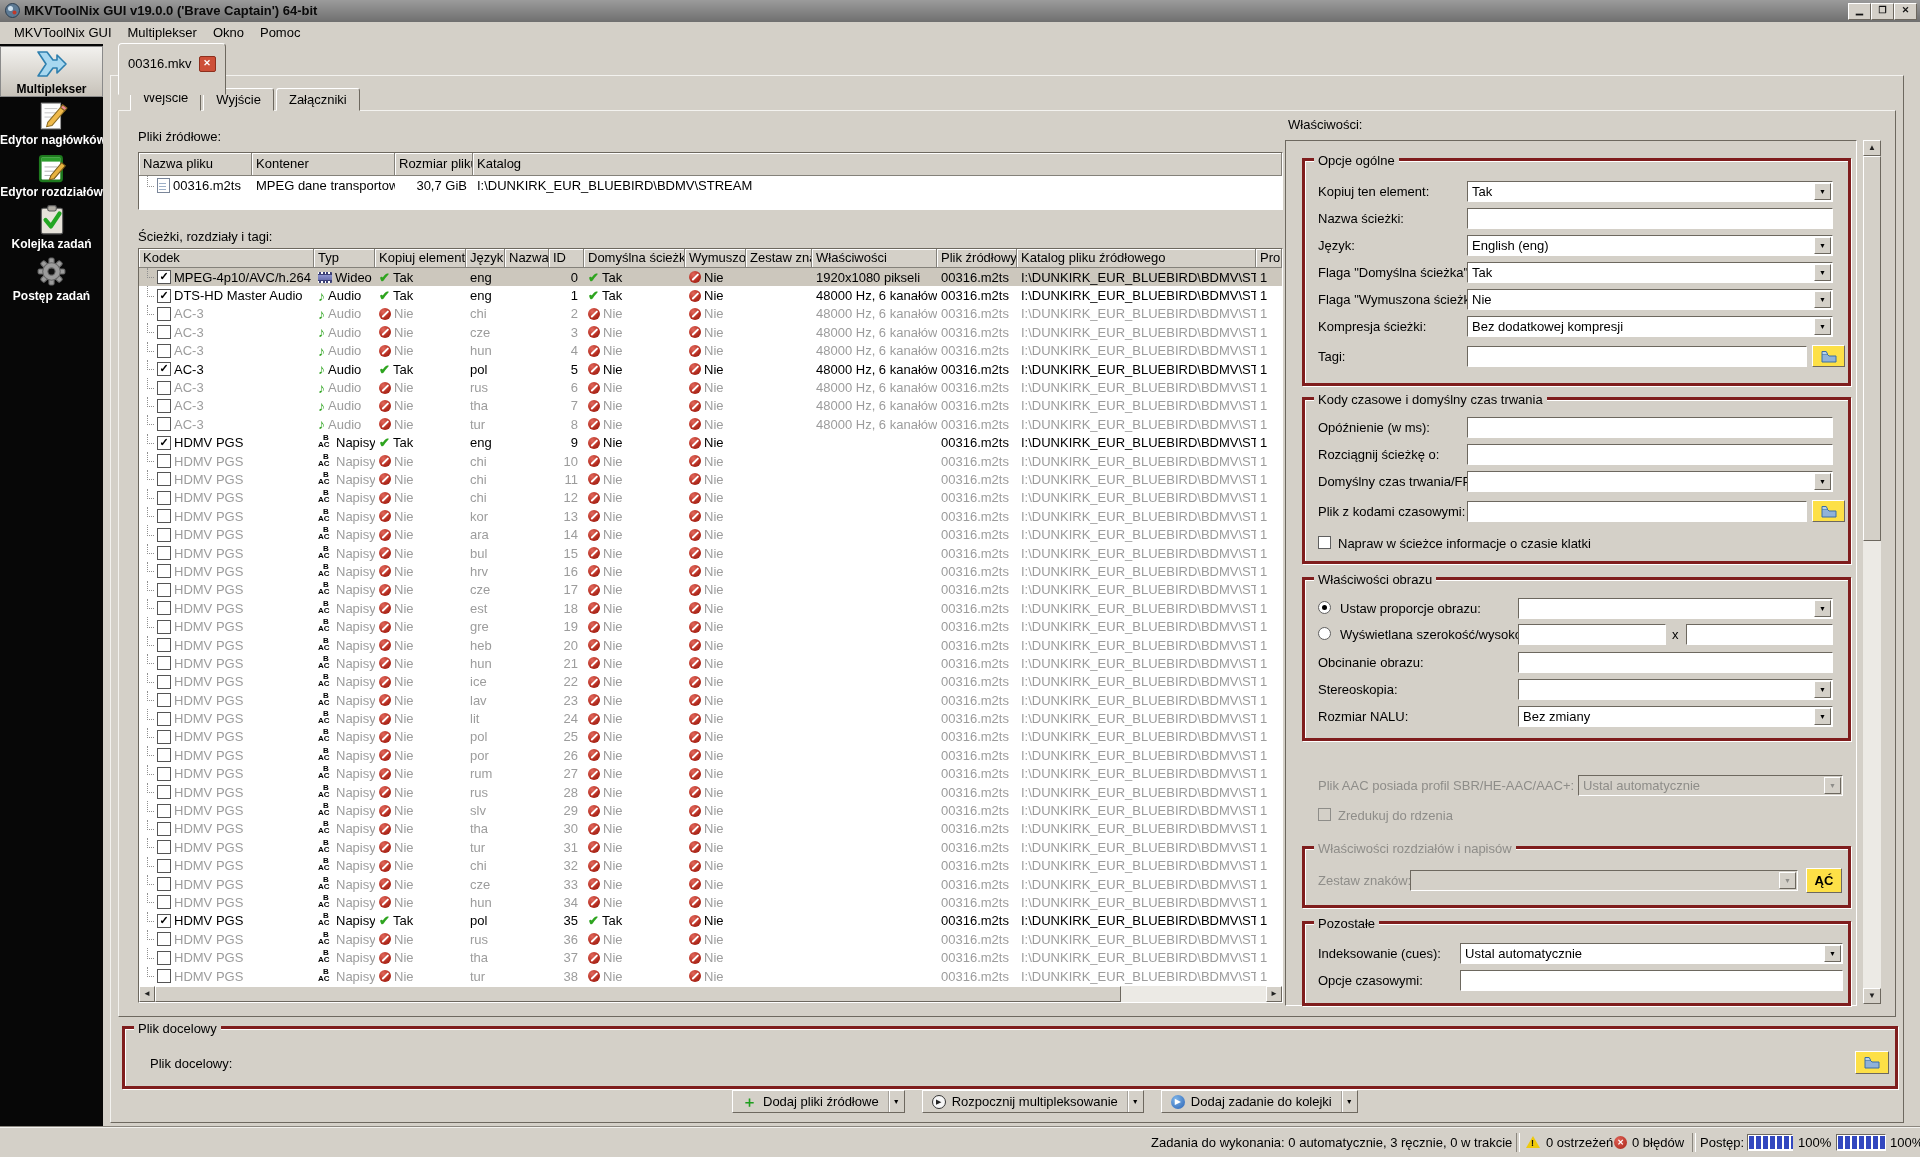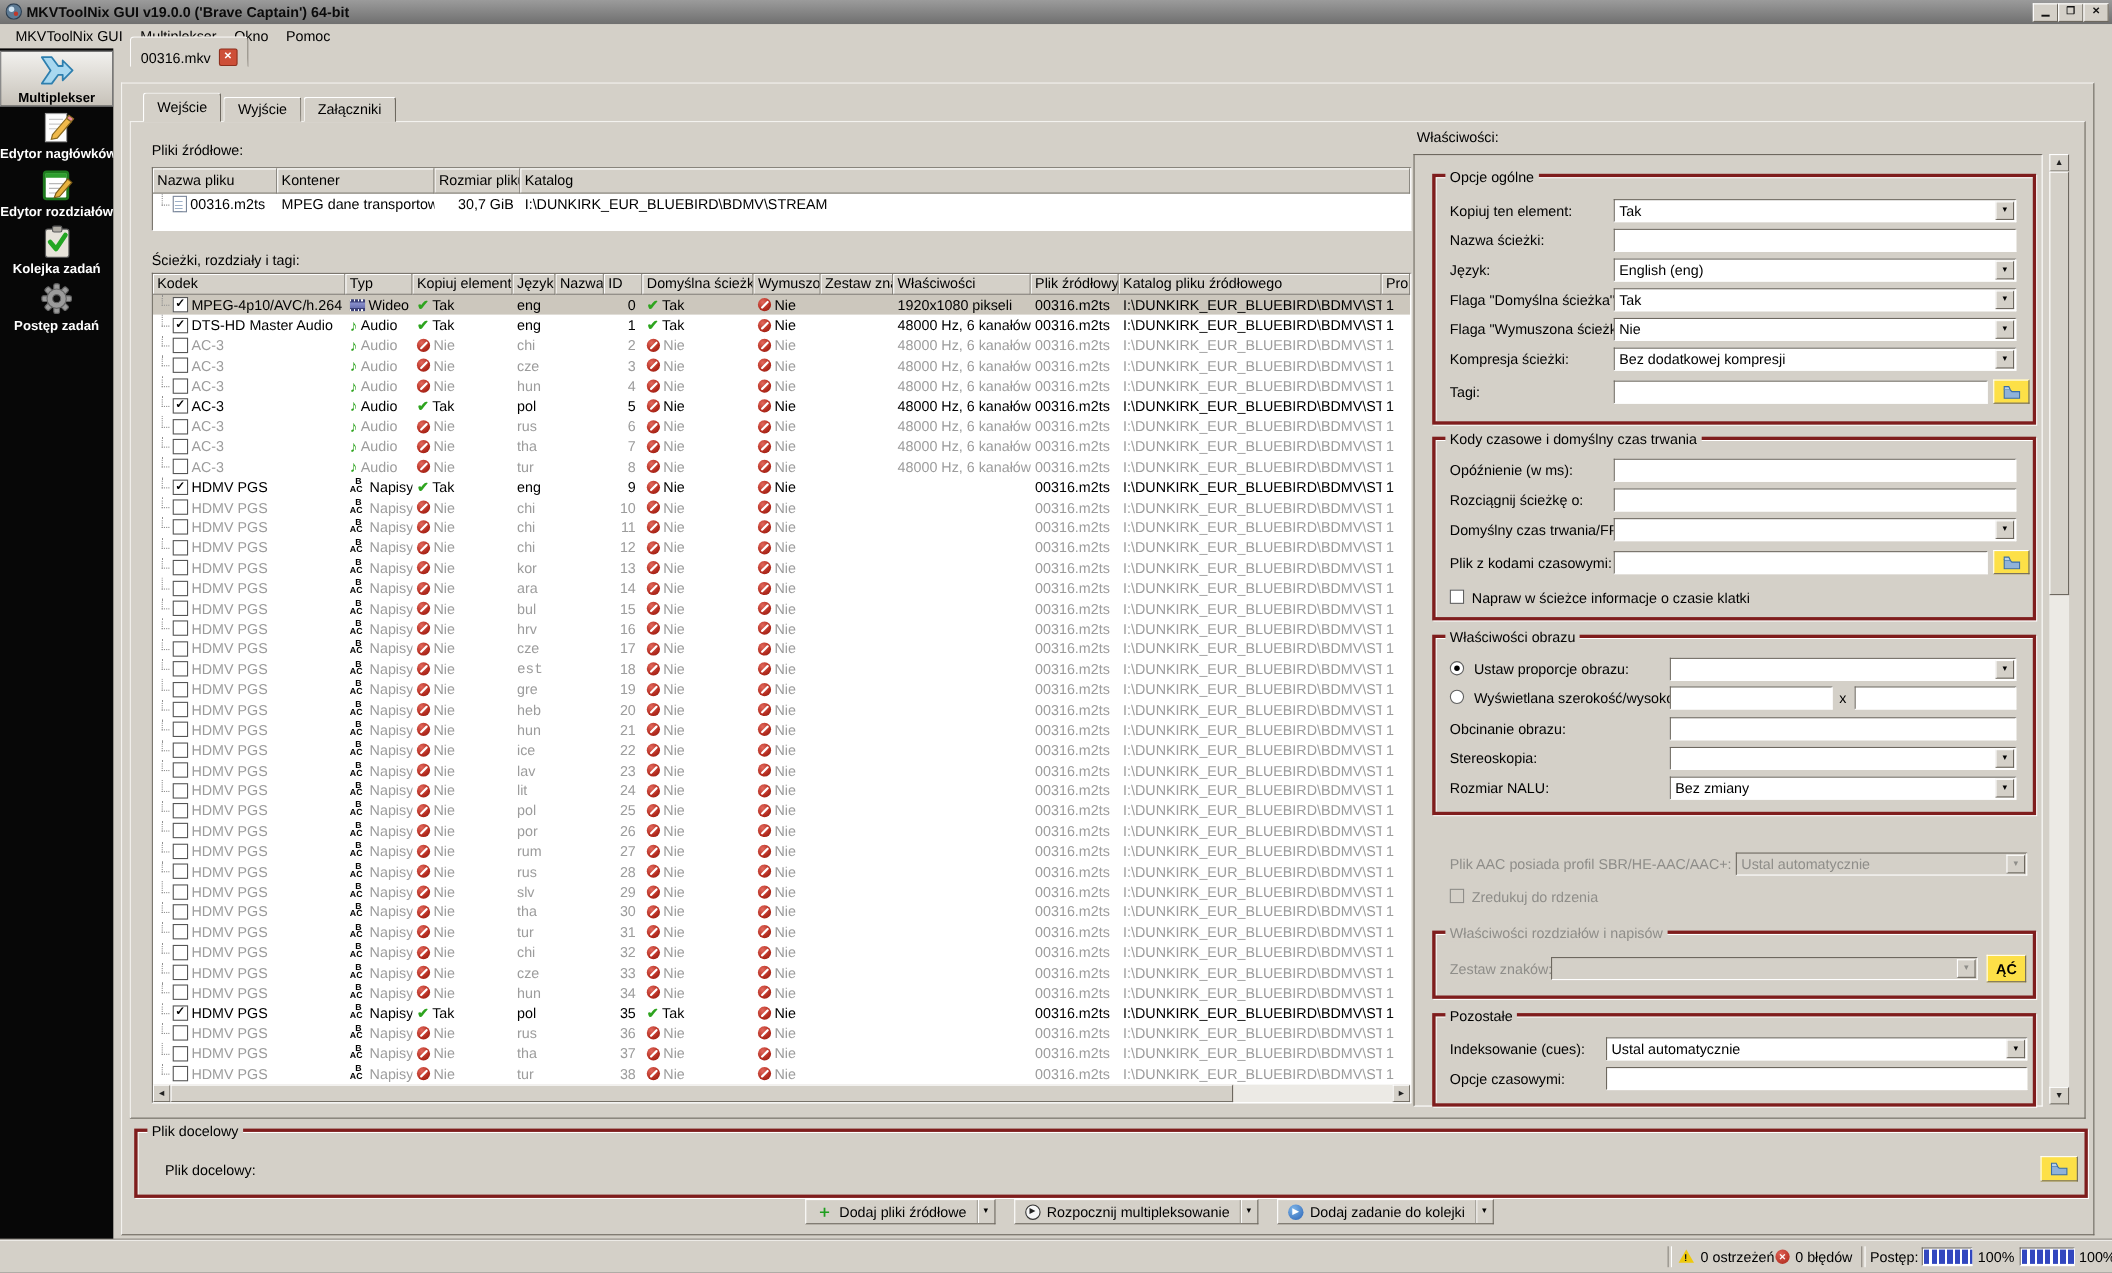--- a/index.html
+++ b/index.html
@@ -18,22 +18,22 @@
   
   .menubar{left:0;top:22px;width:1920px;height:22px;background:#d4d0c8;display:flex;align-items:center;padding-left:6px;box-sizing:border-box}
   .menu-item{padding:0 8px;line-height:20px}
   
   .sidebar{left:0;top:44px;width:103px;height:1084px;background:#070707}
   .side-item{position:absolute;left:0;width:103px;height:51px;color:#fff;text-align:center;font-size:12px;font-weight:bold}
   .side-item.selected{background:linear-gradient(#f2f1ee,#c7c2b9);color:#000;border:1px solid #8a8a8a;box-sizing:border-box}
   .side-ic{display:block;height:33px;margin-top:2px}
   .side-lb{display:block;line-height:14px;white-space:nowrap;overflow:hidden}
   
-  .doctab{left:118px;top:33px;height:26px;background:#d4d0c8;border:1px solid;border-color:#fff #6d685f transparent #fff;
-    border-radius:4px 4px 0 0;display:flex;align-items:flex-end;padding:0 9px;gap:7px;z-index:3}
+  .doctab{left:118px;top:43px;height:26px;background:#d4d0c8;border:1px solid;border-color:#fff #6d685f transparent #fff;
+    border-radius:4px 4px 0 0;display:flex;align-items:flex-start;padding:12px 9px;gap:7px;z-index:3}
   .tabclose{width:15px;height:14px;background:#cd4f38;border:1px solid #8d2f1d;border-radius:2px;color:#fff;
     font-size:9px;font-weight:bold;line-height:12px;text-align:center}
   .docframe{left:110px;top:75px;width:1792px;height:1046px;background:#d4d0c8;border:1px solid;border-color:#f3f2ef #6d685f #6d685f #f3f2ef}
   
   .subtabs{left:130px;top:86px;height:25px;display:flex;align-items:flex-end;z-index:2}
   .subtab{background:#d4d0c8;border:1px solid;border-color:#fff #6d685f transparent #fff;border-radius:3px 3px 0 0;
     padding:0 12px;line-height:21px;height:21px;margin-right:2px}
   .subtab.active{height:25px;line-height:25px;font-weight:normal}
   .subframe{left:118px;top:110px;width:1776px;height:905px;border:1px solid;border-color:#f3f2ef #6d685f #6d685f #f3f2ef}
   .seclabel{position:absolute;white-space:nowrap}
@@ -841,21 +841,21 @@
             <span class="ic-sub">
               <i>B</i>
               <b>AC</b>
             </span>
             <span class="txt">Napisy</span>
           </div>
           <div class="tc" style="width: 91px;">
             <span class="ic-no"></span>
             <span class="txt">Nie</span>
           </div>
-          <div class="tc" style="width: 39px; font-family: Liberation Mono, monospace;">est</div>
+          <div class="tc" style="width: 39px;">est</div>
           <div class="tc" style="width: 44px;"></div>
           <div class="tc num" style="width: 35px;">18</div>
           <div class="tc" style="width: 101px;">
             <span class="ic-no"></span>
             <span class="txt">Nie</span>
           </div>
           <div class="tc" style="width: 61px;">
             <span class="ic-no"></span>
             <span class="txt">Nie</span>
           </div>
@@ -1710,20 +1710,21 @@
       <div class="abtn">
         <span class="main">
           <span class="b-queue">▶</span>
           <span>Dodaj zadanie do kolejki</span>
         </span>
         <span class="arrow">▼</span>
       </div>
     </div>
 
   <div class="a statusbar">
+    <span class="stext" style="left:1151px">Zadania do wykonania: 0 automatycznie, 3 ręcznie, 0 w trakcie</span>
     <span class="ssep" style="left:1516px"></span>
     <span class="warn-ic" style="left:1526px;top:8px">
         <i>!</i>
       </span>
     <span class="stext" style="left:1546px">0 ostrzeżeń</span>
     <span class="err-ic" style="left:1614px;top:8px">✕</span>
     <span class="stext" style="left:1632px">0 błędów</span>
     <span class="ssep" style="left:1692px"></span>
     <span class="stext" style="left:1700px">Postęp:</span>
     <span class="pbar" style="left:1747px;top:6px;width:46px">

